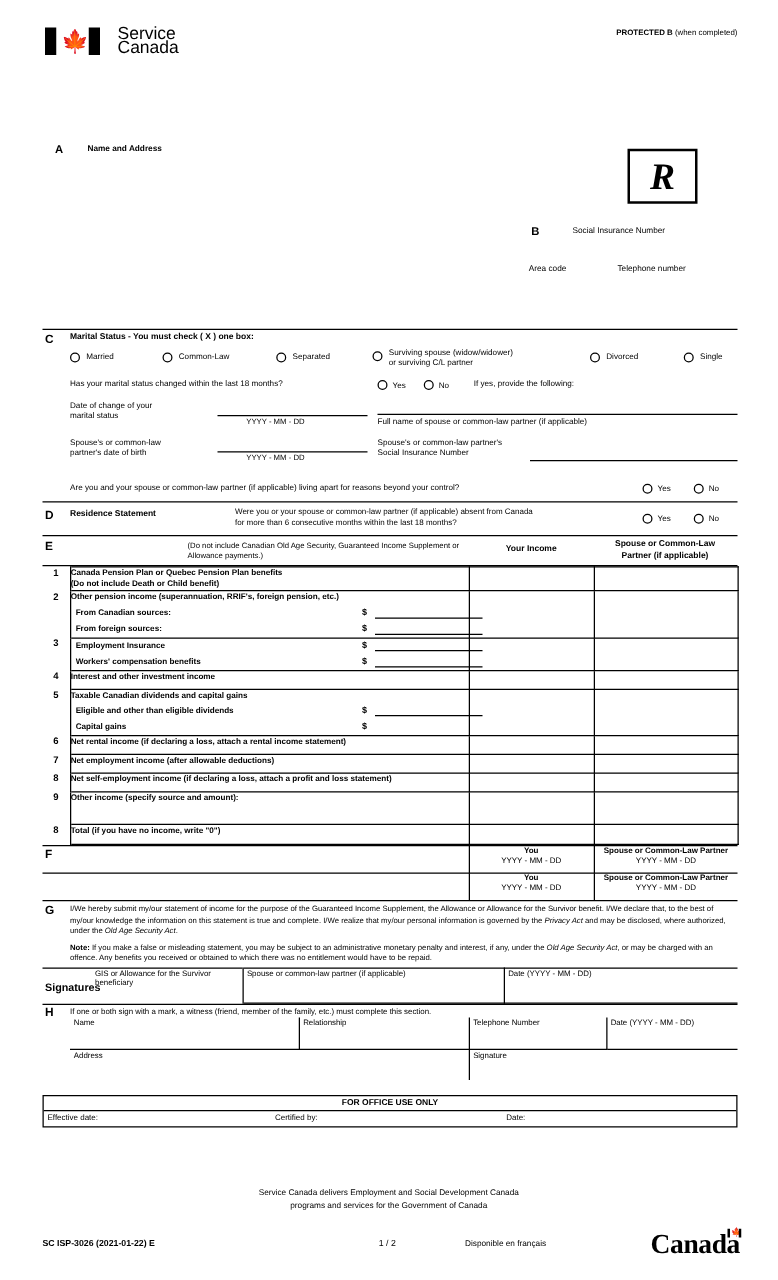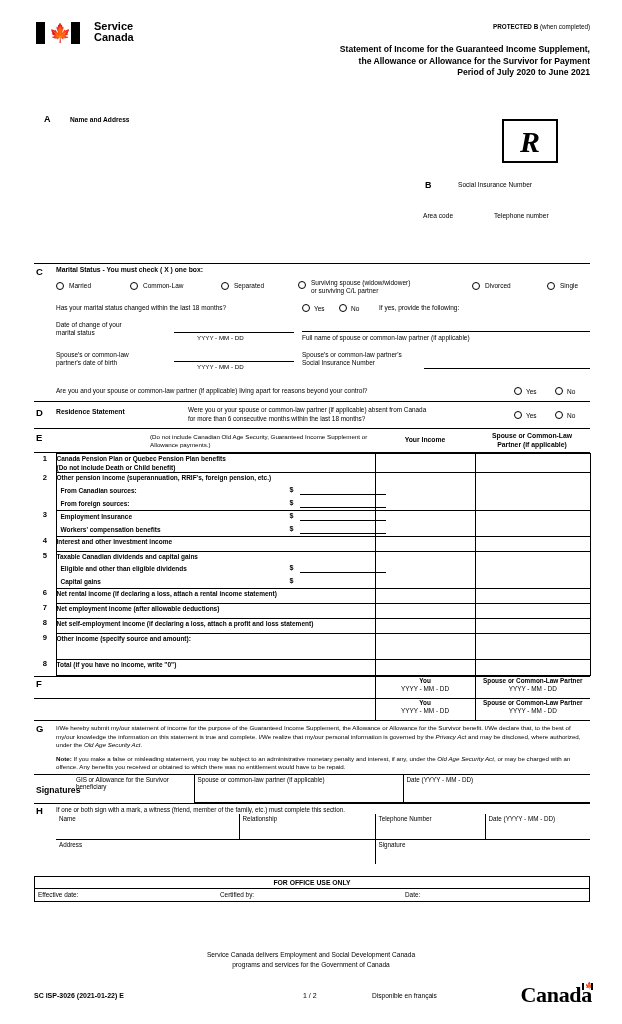--- a/index.html
+++ b/index.html
@@ -15,21 +15,21 @@
   }
   .page { position:relative; width:622px; height:1024px; }
 
   
   .hdr { position:absolute; left:0; top:0; width:622px; height:250px; }
   .flag { position:absolute; left:36px; top:22px; width:44px; height:22px; }
   .flag-bar { position:absolute; top:0; width:9px; height:22px; background:#000; }
   .flag-l { left:0; } .flag-r { right:0; }
   .leaf { position:absolute; left:13px; top:2px; width:18px; height:18px;
           font-size:18px; line-height:18px; text-align:center; color:#000; }
-  .wordmark { position:absolute; left:94px; top:21px; font-size:11px; line-height:10.5px; font-weight:700; }
+  .wordmark { position:absolute; left:94px; top:21px; font-size:14px; line-height:10.5px; font-weight:400; }
 
   .protected { position:absolute; right:32px; top:23px; font-size:6.3px; font-weight:bold; text-align:right; white-space:nowrap; }
   .protected span.norm { font-weight:normal; }
 
   .title { position:absolute; right:32px; top:44px; width:260px; text-align:right;
            font-size:8.6px; font-weight:bold; line-height:11.6px; }
 
   .secA-letter { position:absolute; left:44px; top:114px; font-size:9px; font-weight:bold; }
   .secA-label { position:absolute; left:70px; top:116px; font-size:6.6px; font-weight:bold; }
 
@@ -156,21 +156,20 @@
       <div class="leaf">🍁</div>
       <div class="flag-bar flag-r"></div>
     </div>
     <div class="wordmark">
       <div>Service</div>
       <div>Canada</div>
     </div>
 
     <div class="protected"><span>PROTECTED B</span><span class="norm"> (when completed)</span></div>
 
-    <div class="title">Statement of Income for the Guaranteed Income Supplement, the Allowance or Allowance for the Survivor for Payment Period of  July 2020 to June 2021</div>
 
     <div class="secA-letter">A</div>
     <div class="secA-label">Name and Address</div>
 
     <div class="rbox">
       <em>R</em>
     </div>
 
     <div class="secB-letter">B</div>
     <div class="secB-label">Social Insurance Number</div>

